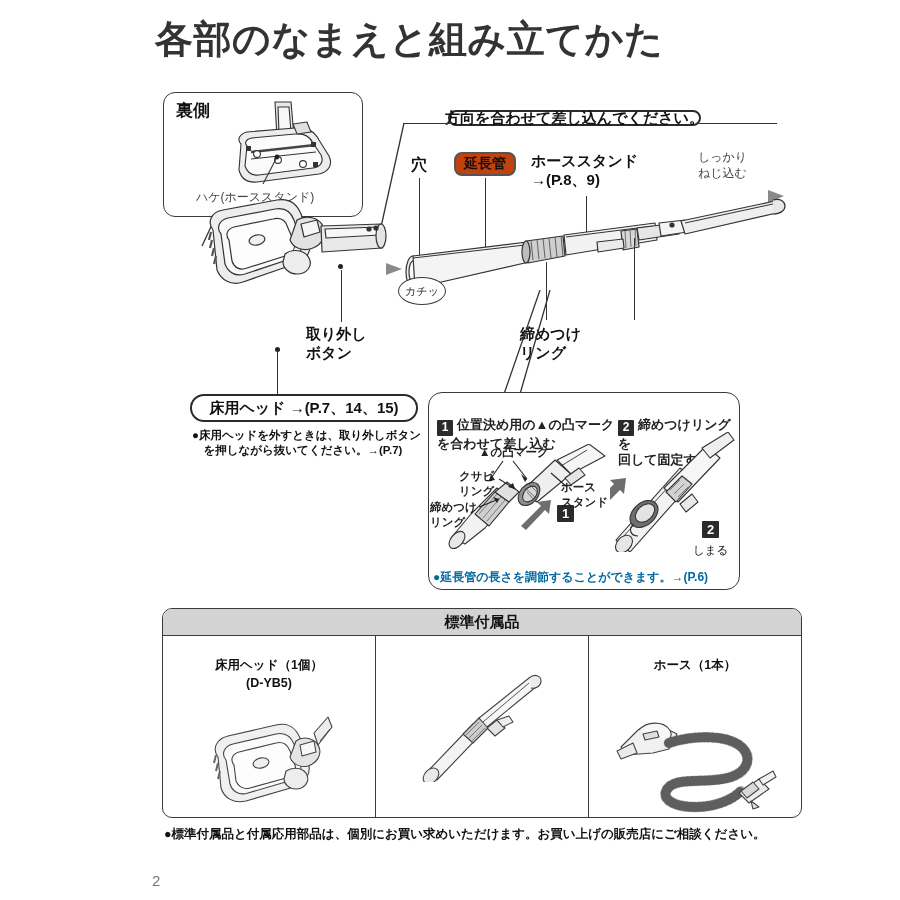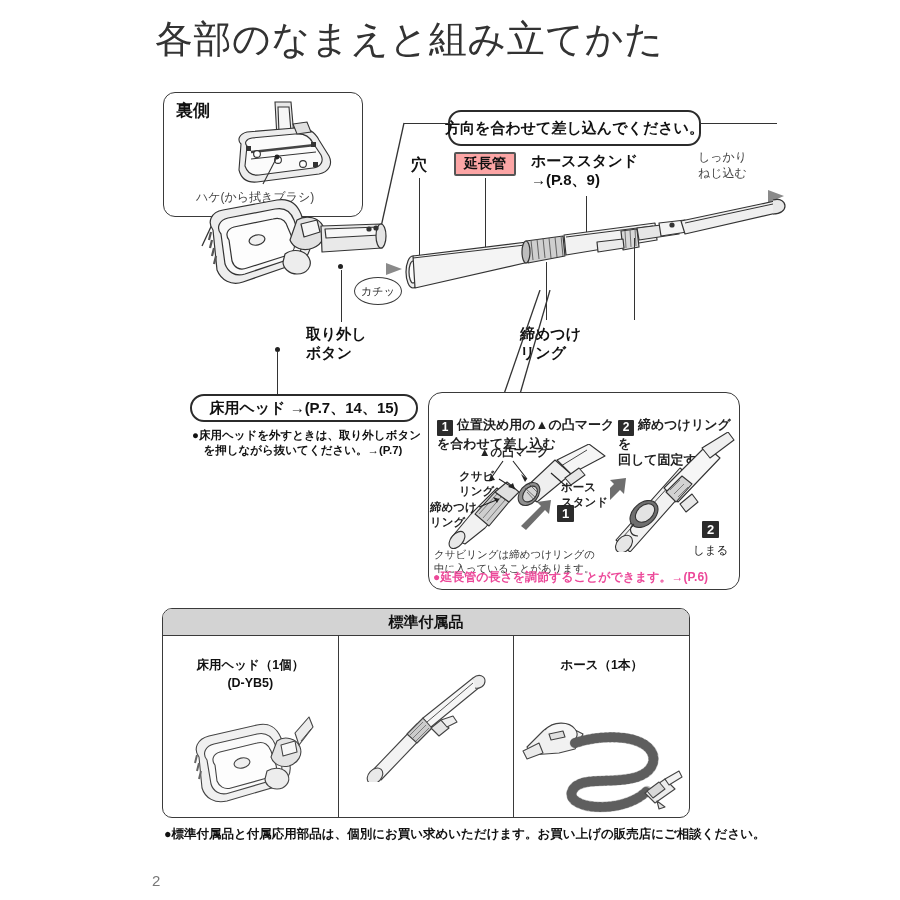--- a/index.html
+++ b/index.html
@@ -21,21 +21,21 @@
     width: 900px;
     height: 900px;
   }
 
   
   .page-title {
     position: absolute;
     left: 155px;
     top: 14px;
     font-size: 38px;
-    font-weight: normal;
+    font-weight: bold;
     letter-spacing: 0.5px;
     color: #333333;
     white-space: nowrap;
   }
 
   
   .lbl {
     position: absolute;
     font-size: 14px;
     font-weight: bold;
@@ -78,22 +78,22 @@
     display: flex;
     align-items: center;
     justify-content: center;
     white-space: nowrap;
     padding: 0 10px;
     box-sizing: border-box;
   }
   .tagbox {
     position: absolute;
     border: 2px solid #555;
-    border-radius: 2px;
-    background: #fca5a5;
+    border-radius: 8px;
+    background: #c2410c;
     font-size: 14px;
     font-weight: bold;
     color: #111;
     display: flex;
     align-items: center;
     justify-content: center;
     white-space: nowrap;
     padding: 0 10px;
     box-sizing: border-box;
   }
@@ -111,20 +111,21 @@
     border: 1.6px solid #3a3a3a;
     border-radius: 50%;
     background: #fff;
     font-size: 11px;
     color: #222;
     display: flex;
     align-items: center;
     justify-content: center;
     white-space: nowrap;
     box-sizing: border-box;
+    margin-left: 44px;
   }
 
   
   .leader {
     position: absolute;
     background: #333;
   }
   .vline { width: 1.3px; }
   .hline { height: 1.3px; }
   .dot {
@@ -159,21 +160,21 @@
     align-items: center;
     justify-content: center;
     border-radius: 1px;
   }
 
   
   .acc-table {
     position: absolute;
     left: 162px;
     top: 608px;
-    width: 528px;
+    width: 640px;
     height: 210px;
     border: 1.8px solid #3a3a3a;
     border-radius: 10px;
     box-sizing: border-box;
     overflow: hidden;
     background: #fff;
   }
   .acc-head {
     height: 26px;
     background: #d3d3d3;
@@ -260,27 +261,27 @@
       <ellipse cx="88" cy="66" rx="3.4" ry="3.4" fill="#fff"></ellipse>
       <rect x="31" y="48" width="5" height="5" fill="#333" stroke="none"></rect>
       <rect x="96" y="44" width="5" height="5" fill="#333" stroke="none"></rect>
       <rect x="98" y="64" width="5" height="5" fill="#333" stroke="none"></rect>
       <path d="M78 26 L92 24 L96 34 L82 36 Z" fill="#e0e0e0"></path>
     </g>
     <line x1="62" y1="59" x2="48" y2="86" stroke="#333" stroke-width="1.1"></line>
     <circle cx="62" cy="59" r="2.4" fill="#222"></circle>
   </svg>
 
-  <div class="lbl-thin" style="left:196px; top:190px; font-size:12px; color:#444;">ハケ(から拭きブラシ)</div>
+  <div class="lbl-thin" style="left:196px; top:190px; font-size:12px; color:#444;">ハケ(ホーススタンド)</div>
 
   <svg style="position:absolute; left:196px; top:216px;" width="60" height="34">
     <path d="M20 0 L6 30" stroke="#333" stroke-width="1.3" fill="none"></path>
   </svg>
 
-  <div class="callout" style="left:448px; top:110px; width:253px; height:36px;">方向を合わせて差し込んでください。</div>
+  <div class="callout" style="left:448px; top:110px; width:253px; height:16px;">方向を合わせて差し込んでください。</div>
   <div class="leader hline" style="left:404px; top:123px; width:46px;"></div>
   <div class="leader hline" style="left:699px; top:123px; width:78px;"></div>
   <svg style="position:absolute; left:378px; top:122px;" width="30" height="110">
     <path d="M26 1 L3 105" stroke="#333" stroke-width="1.3" fill="none"></path>
   </svg>
 
   <div class="lbl" style="left:411px; top:155px; font-size:16px;">穴</div>
   <div class="leader vline" style="left:419px; top:178px; height:80px;"></div>
 
   <div class="tagbox" style="left:454px; top:152px; width:62px; height:24px;">延長管</div>
@@ -468,23 +469,21 @@
       </g>
       <path d="M92 16 L118 0 L124 8 L100 26 Z" fill="#efefef"></path>
       <path d="M70 72 L82 62 L88 70 L76 80 Z" fill="#e8e8e8"></path>
     </g>
 
     <path d="M0 78 L14 64 L10 60 L26 58 L24 74 L20 70 L6 84 Z" fill="#6e6e6e" stroke="none" transform="translate(-10,-12)"></path>
   </svg>
   <div class="step-num-float" style="left:702px; top:521px;">2</div>
   <div class="lbl-xs" style="left:693px; top:543px; font-size:11.5px;">しまる</div>
 
-  <div class="lbl-xs" style="left:434px; top:548px; font-size:10.5px; color:#333;">クサビリングは締めつけリングの
-中に入っていることがあります。</div>
-  <div class="lbl-xs" style="left:433px; top:570px; font-size:12px; font-weight:bold; color:#ec4899;">●延長管の長さを調節することができます。→(P.6)</div>
+  <div class="lbl-xs" style="left:433px; top:570px; font-size:12px; font-weight:bold; color:#0369a1;">●延長管の長さを調節することができます。→(P.6)</div>
 
   <div class="acc-table">
     <div class="acc-head">標準付属品</div>
     <div class="acc-body">
 
       <div class="acc-col">
         <div class="acc-col-title">床用ヘッド（1個）
 (D-YB5)</div>
         <div class="acc-art">
           <svg width="130" height="100" viewBox="0 0 130 100">

